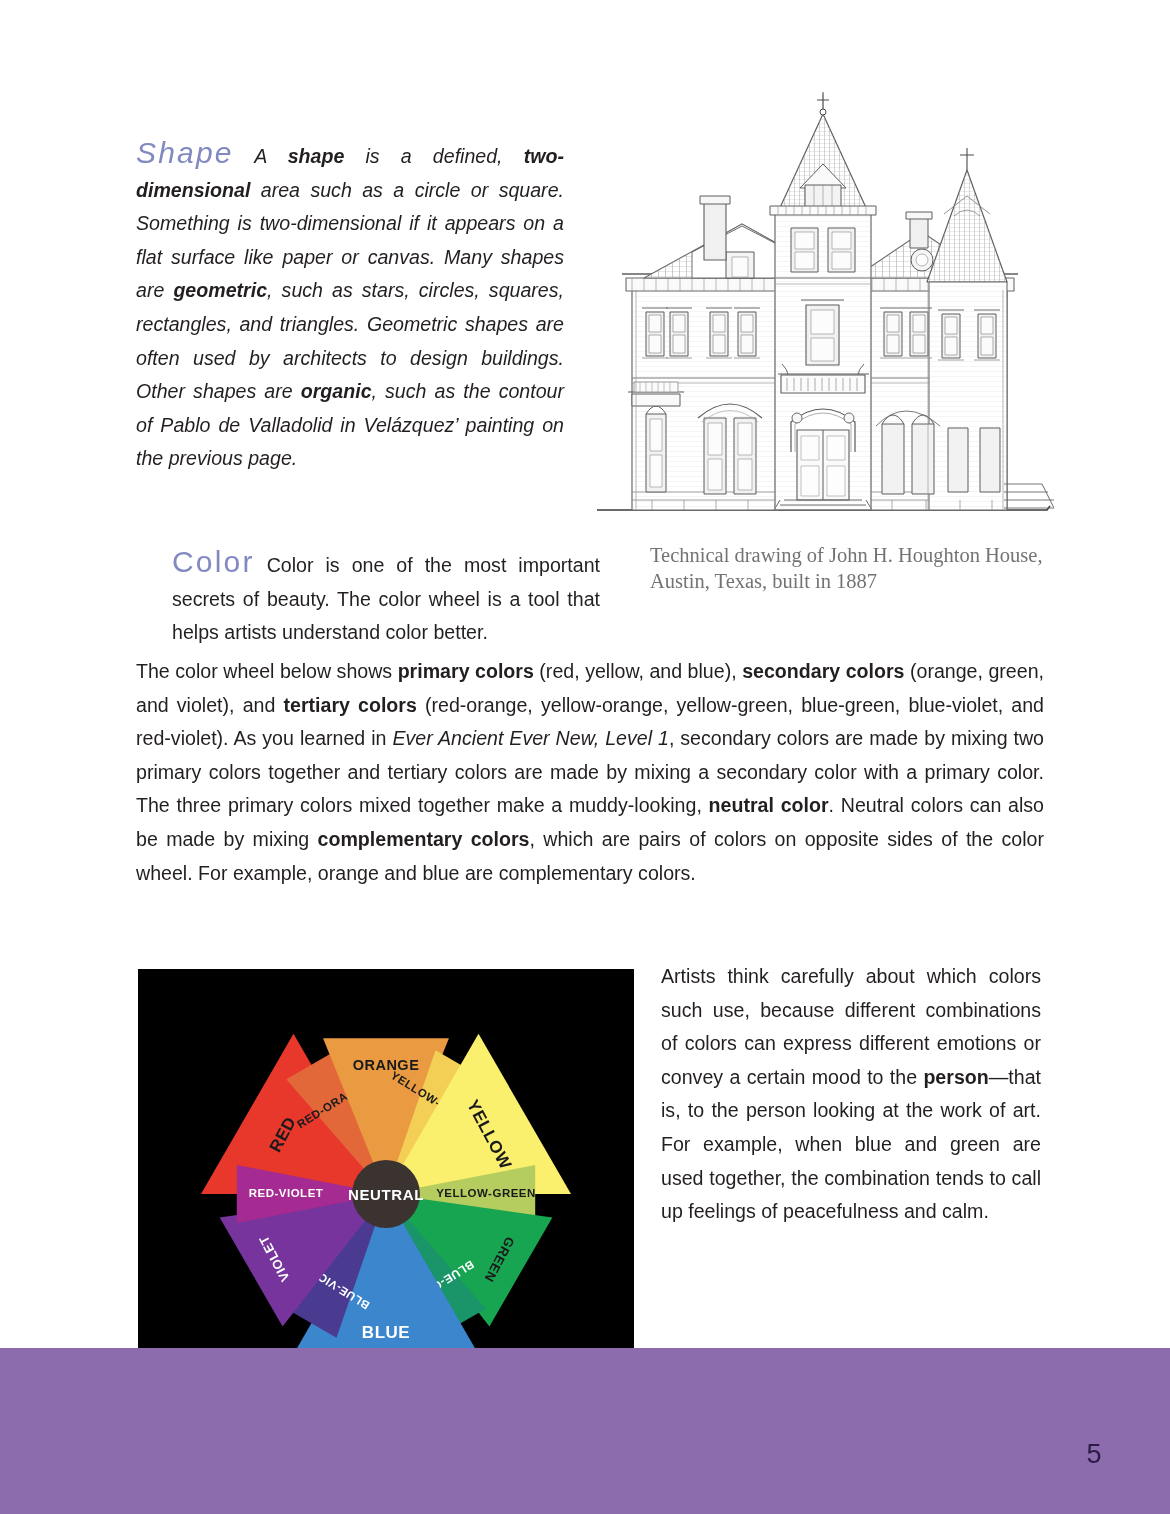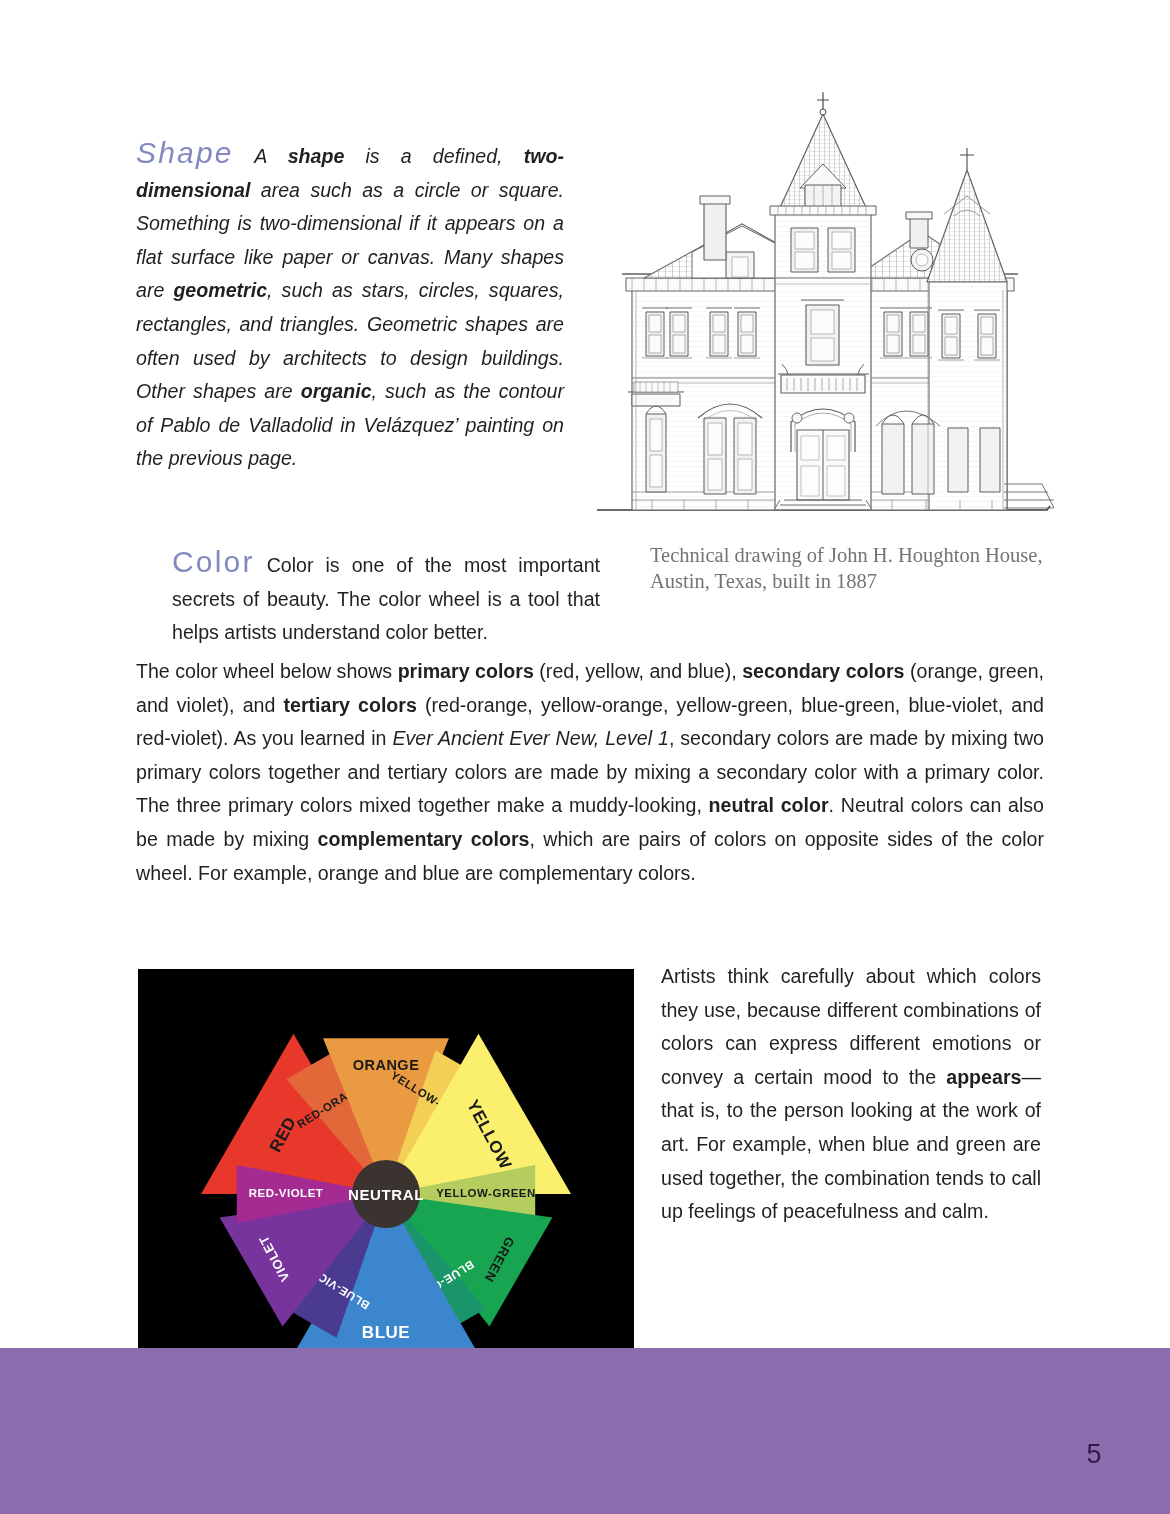--- a/index.html
+++ b/index.html
@@ -310,19 +310,19 @@
           <text x="-100.00" y="0.00" text-anchor="middle" dominant-baseline="middle" font-size="11.5" fill="#ffffff" letter-spacing="0.5" class="wlabel" transform="rotate(0 -100.00 0.00)">Red-Violet</text>
         </g>
       <g id="wheel-center">
         <circle cx="248" cy="225" r="34" fill="#3a3330"></circle>
         <text id="neutral-text" x="248" y="231" text-anchor="middle" class="wlabel" font-size="15" fill="#ffffff" letter-spacing="0.6">Neutral</text>
       </g>
     </svg>
   </div>
 
   <div class="body-col" id="artists-para">
-    <span>Artists think carefully about which colors they use, because different combinations of colors can express different emotions or convey a certain mood to the </span><b>appears</b><span>—that is, to the person looking at the work of art. For example, when blue and green are used together, the combination tends to call up feelings of peacefulness and calm.</span>
+    <span>Artists think carefully about which colors such use, because different combinations of colors can express different emotions or convey a certain mood to the </span><b>person</b><span>—that is, to the person looking at the work of art. For example, when blue and green are used together, the combination tends to call up feelings of peacefulness and calm.</span>
   </div>
 
   <div class="footer-band"></div>
   <div class="page-number">5</div>
 
 </div>
 
 </body></html>

